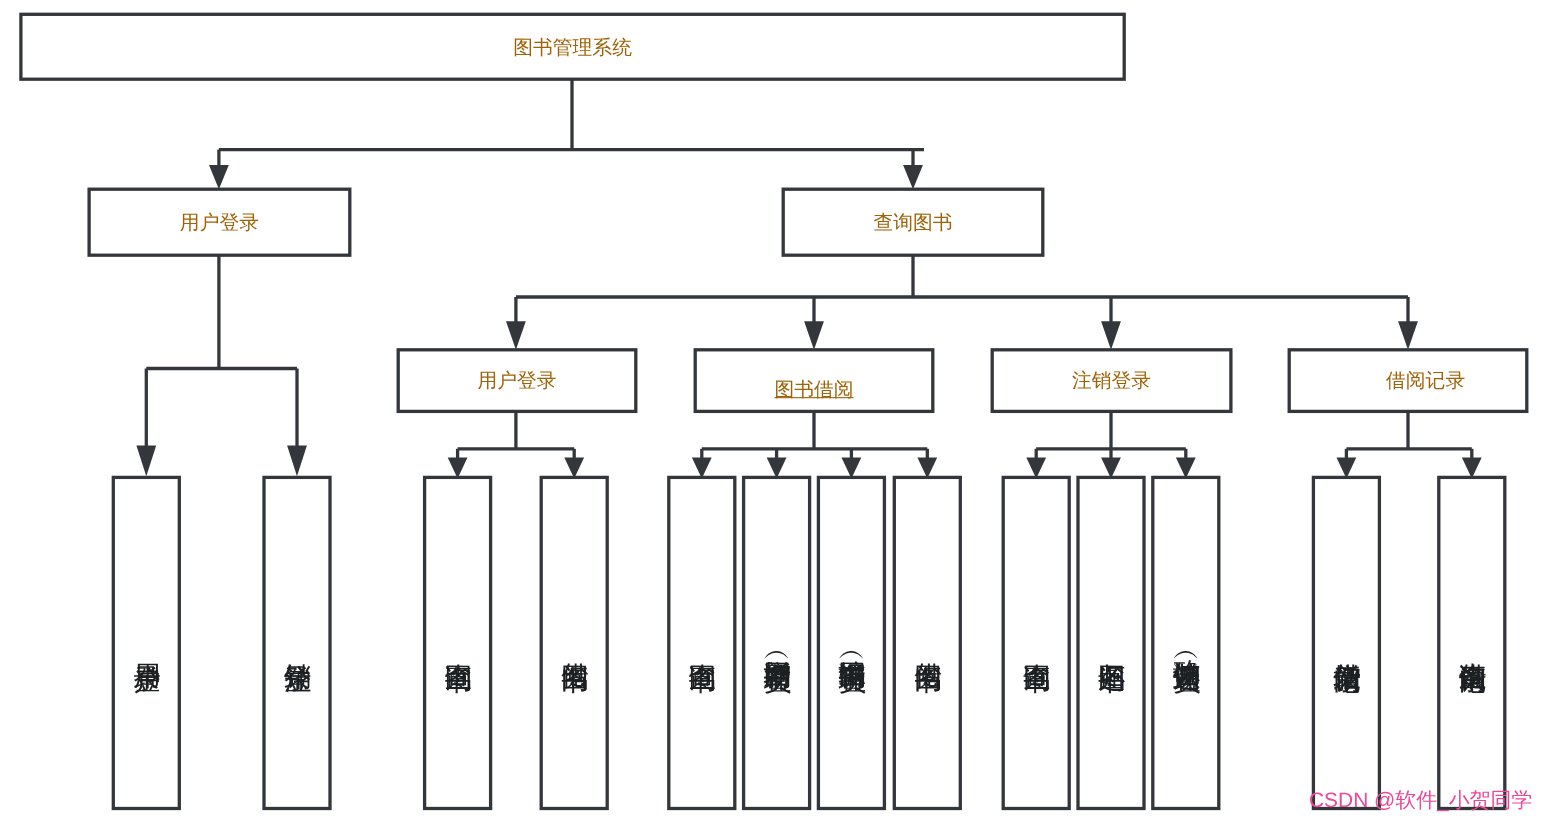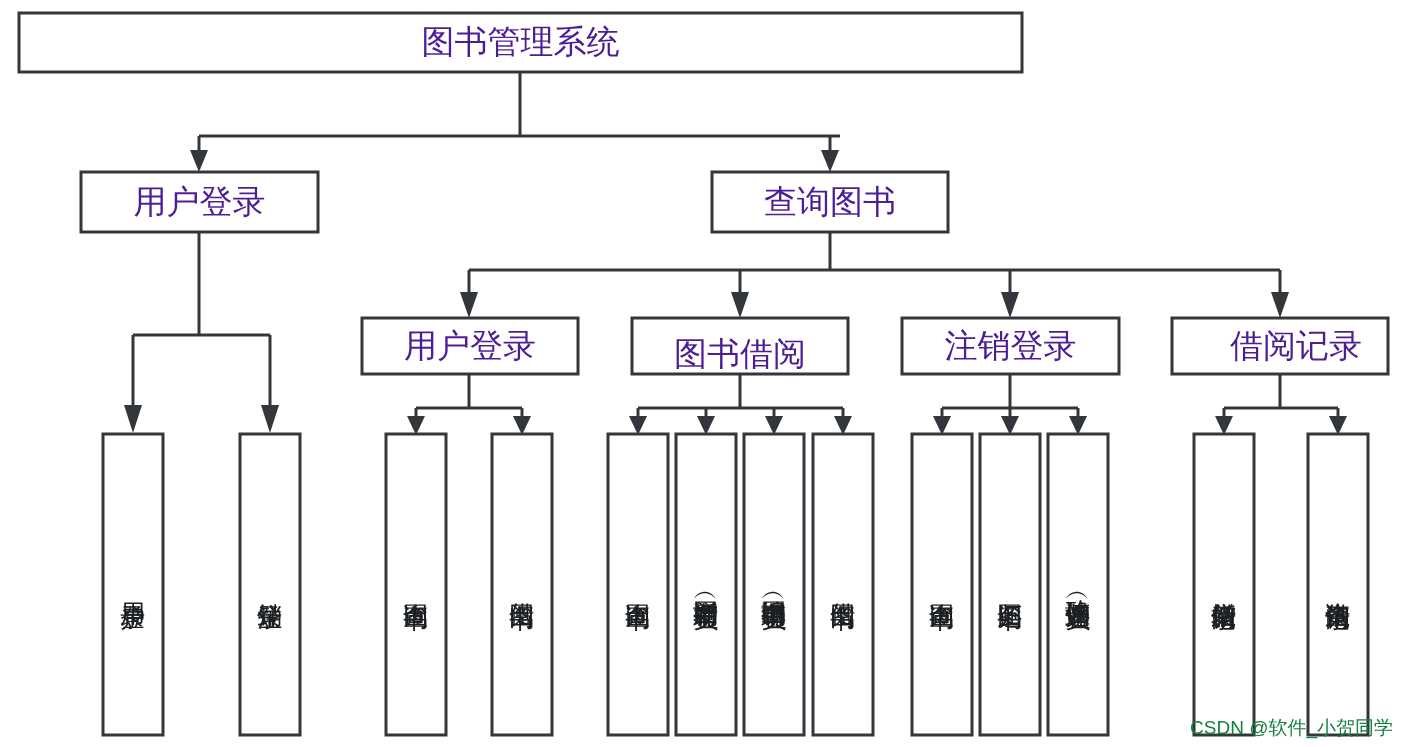--- a/index.html
+++ b/index.html
@@ -54,35 +54,35 @@
     letter-spacing: 1px;
     display: flex;
     align-items: center;
     justify-content: center;
     white-space: nowrap;
     pointer-events: none;
   }
   .hlabel {
     position: absolute;
     font-family: "Liberation Sans", "DejaVu Sans", sans-serif;
-    font-size: 33px;
-    color: #4c1d95;
+    font-size: 18px;
+    color: #a16207;
     display: flex;
     align-items: center;
     justify-content: center;
     white-space: nowrap;
     pointer-events: none;
   }
   #watermark {
     position: absolute;
     right: 12px;
     bottom: 6px;
     font-family: "Liberation Sans", "DejaVu Sans", sans-serif;
     font-size: 19px;
-    color: #15803d;
+    color: #ec4899;
     white-space: nowrap;
     pointer-events: none;
   }
 </style>
 </head>
 <body>
 
 <div id="diagram-root">
 
   <svg id="tree-svg" viewBox="0 0 1405 747">
@@ -188,21 +188,21 @@
     <rect class="node-box" x="1194" y="434" width="60" height="301"></rect>
     <rect class="node-box" x="1308" y="434" width="60" height="301"></rect>
   </svg>
 
   <div class="hlabel" style="left:19px; top:13px; width:1003px; height:59px;">图书管理系统</div>
 
   <div class="hlabel" style="left:81px; top:172px; width:237px; height:60px;">用户登录</div>
   <div class="hlabel" style="left:712px; top:172px; width:236px; height:60px;">查询图书</div>
 
   <div class="hlabel" style="left:362px; top:318px; width:216px; height:56px;">用户登录</div>
-  <div class="hlabel" style="left:632px; top:318px; width:216px; height:72px;">图书借阅</div>
+  <div class="hlabel" style="left:632px; top:318px; width:216px; height:72px;text-decoration:underline;">图书借阅</div>
   <div class="hlabel" style="left:902px; top:318px; width:217px; height:56px;">注销登录</div>
   <div class="hlabel" style="left:1172px; top:318px; width:248px; height:56px;">借阅记录</div>
 
   <div class="vlabel" style="left:103px; top:434px; width:60px; height:301px;">用户登录</div>
   <div class="vlabel" style="left:240px; top:434px; width:60px; height:301px;">注销登录</div>
 
   <div class="vlabel" style="left:386px; top:434px; width:60px; height:301px;">查询图书</div>
   <div class="vlabel" style="left:492px; top:434px; width:60px; height:301px;">借阅图书</div>
 
   <div class="vlabel" style="left:608px; top:434px; width:60px; height:301px;">查询图书</div>

